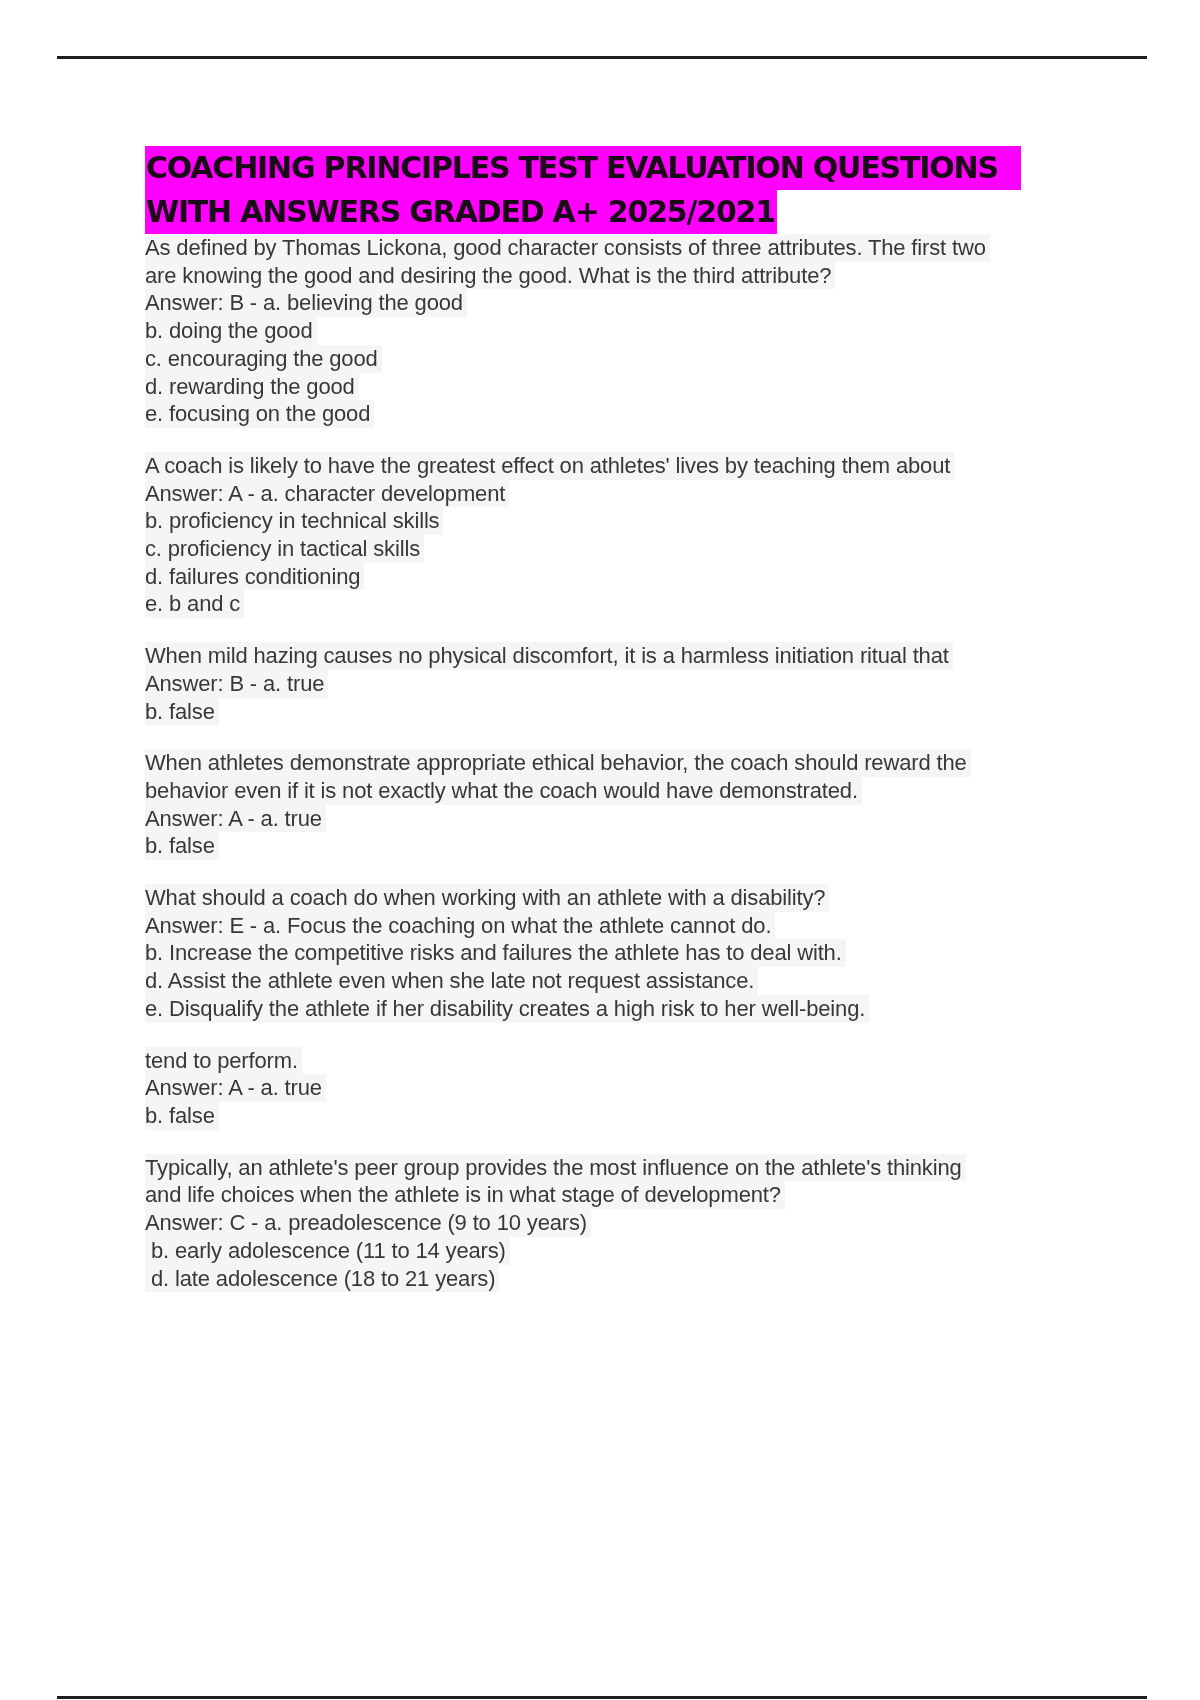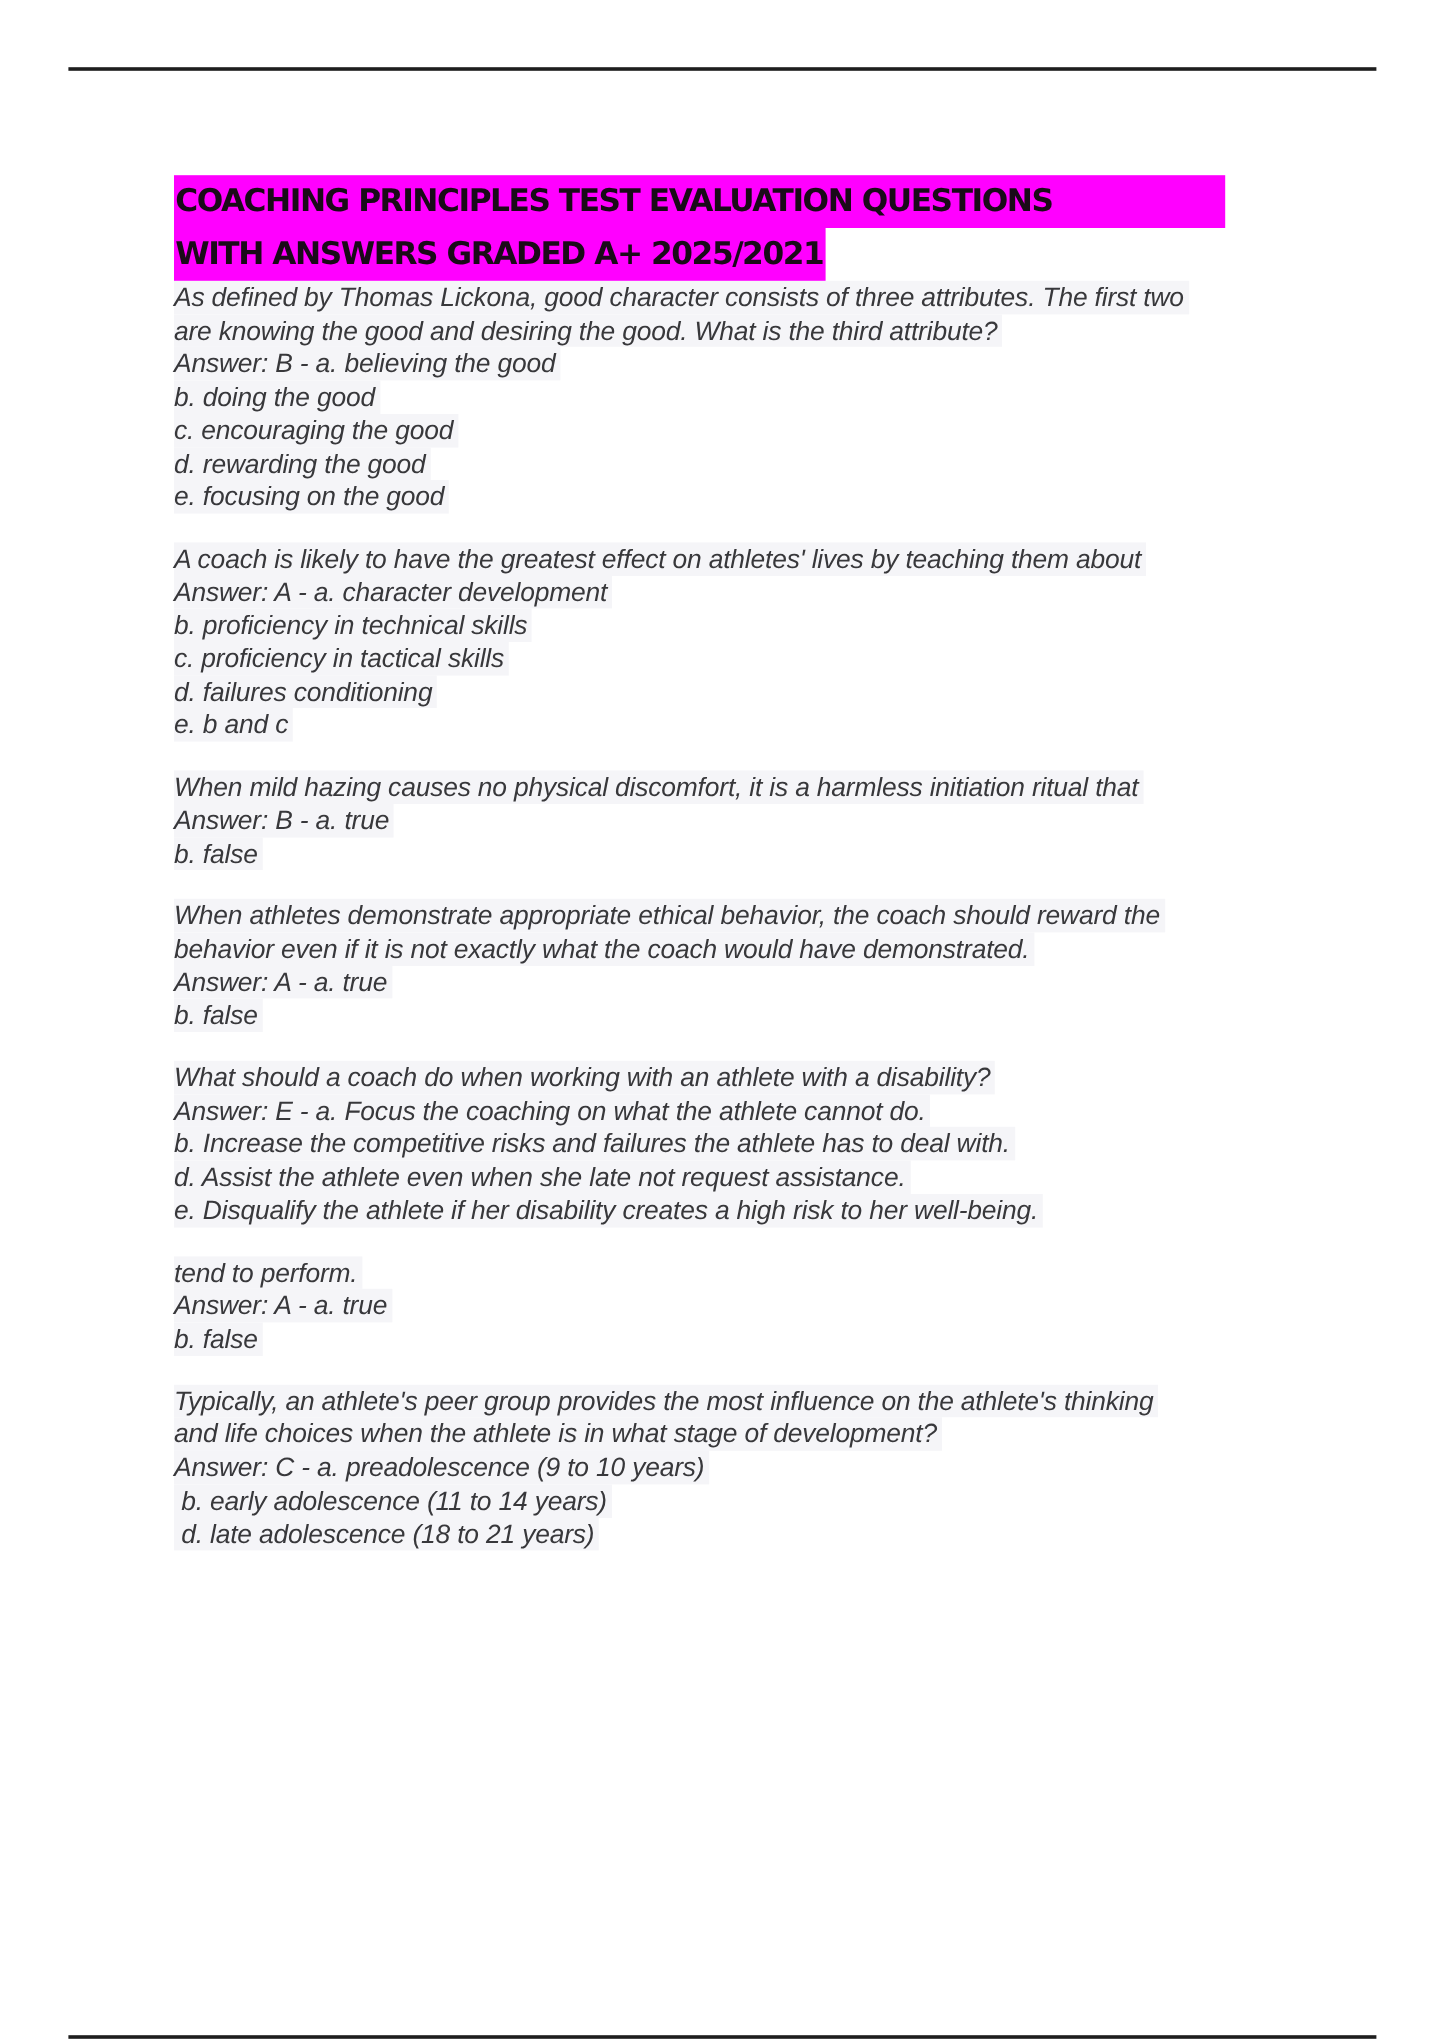--- a/index.html
+++ b/index.html
@@ -11,34 +11,34 @@
     position: absolute; left: 57px; top: 56px; width: 1090px; height: 3px; background: #1e1e1e;
   }
   .rule-bottom {
     position: absolute; left: 57px; top: 1696px; width: 1090px; height: 3px; background: #1e1e1e;
   }
   .content {
     position: absolute; left: 145px; top: 146px; width: 950px;
   }
   .title {
     margin: 0; font-family: "DejaVu Sans", sans-serif; font-weight: bold;
-    font-size: 26px; line-height: 44px; letter-spacing: -1.2px; color: #1a0a18;
+    font-size: 30px; line-height: 44px; letter-spacing: -1.2px; color: #1a0a18;
   }
   .title-line {
     display: inline-block; background: #ff00ff; padding: 0 2px 0 1px;
     transform: scaleY(1.0);
   }
   .title-line.l1 { width: 873px; }
   .title-line.l2 { }
   .q { margin: 0; }
   .q + .q { margin-top: 24px; }
   .ln {
     display: block; width: fit-content; background: #f5f5f8;
     font-size: 22px; line-height: 27.7px; letter-spacing: -0.15px; color: #38383b;
-    padding-right: 4px; white-space: nowrap; font-style: italic;
+    padding-right: 4px; white-space: nowrap;
   }
   .ln.indent { padding-left: 6px; }
 </style>
 </head>
 <body>
 
 <div class="rule-top"></div>
 
 <div class="content">
   <h1 class="title">

